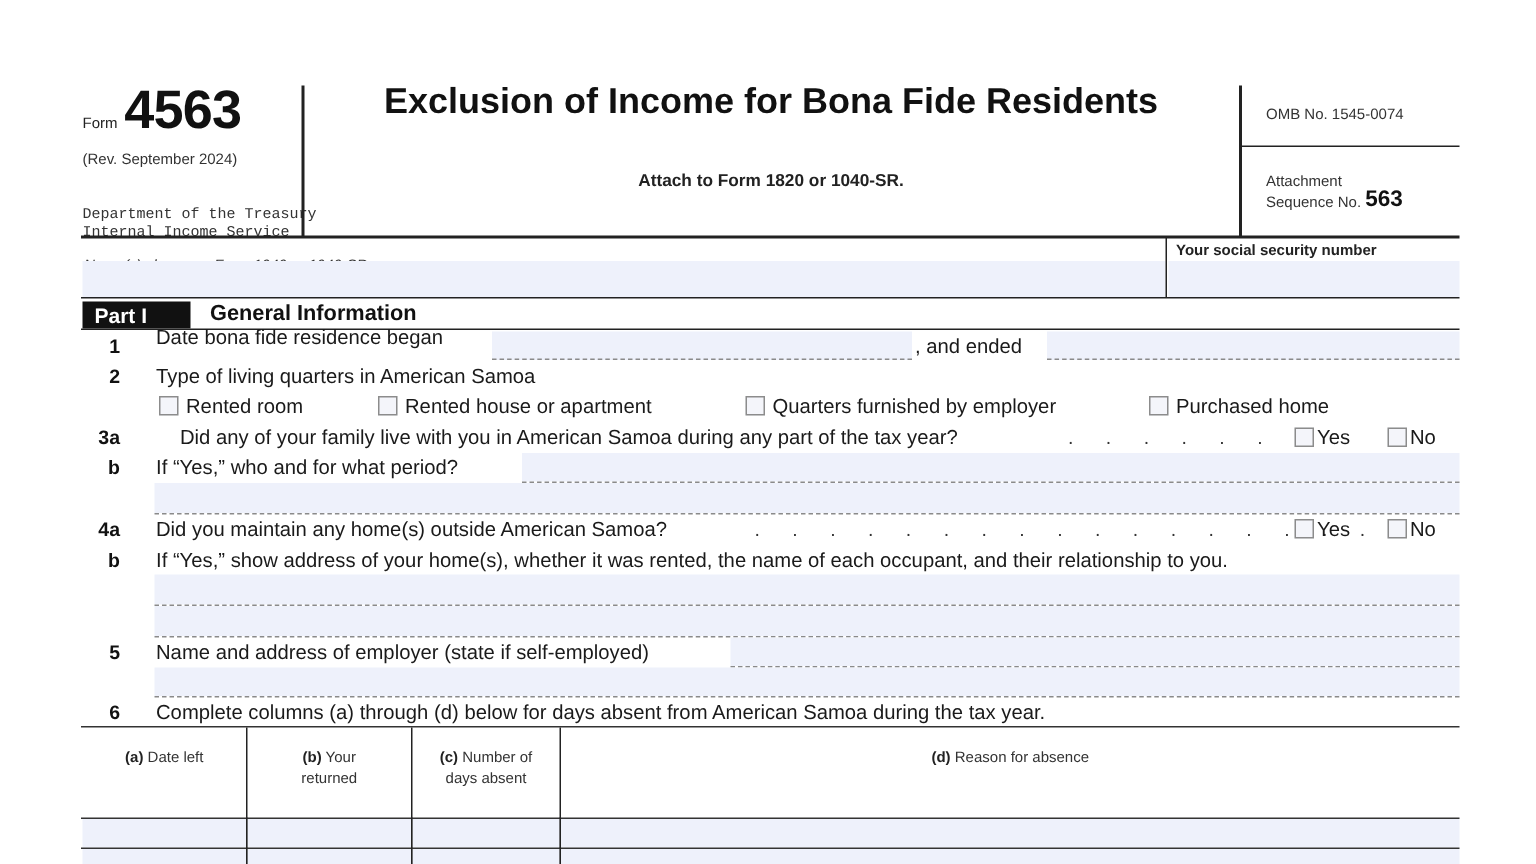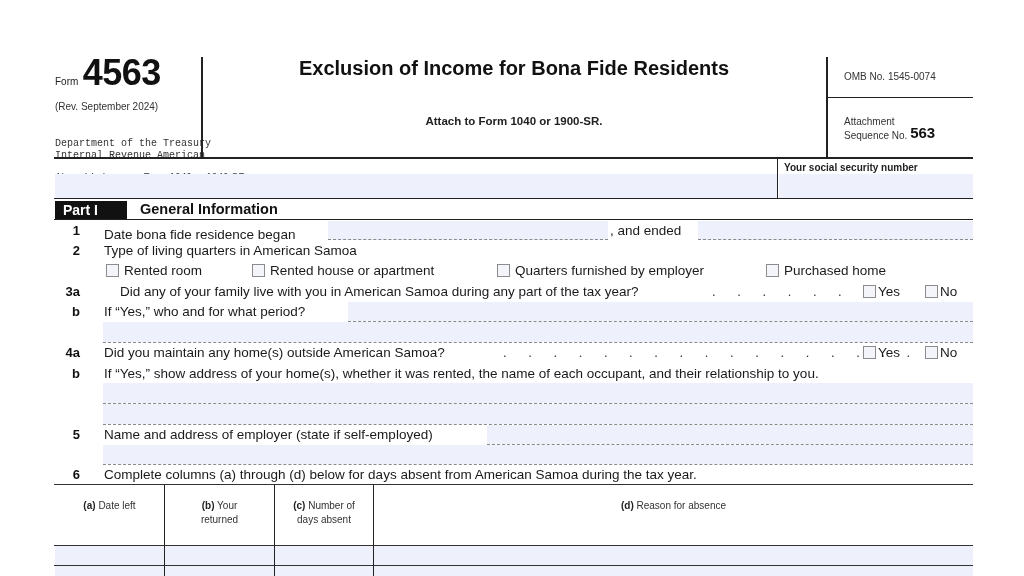--- a/index.html
+++ b/index.html
@@ -12,21 +12,21 @@
     .hline.med { border-top: 1.5px solid #333; }
     .vline { position: absolute; width: 0; border-left: 1px solid #222; }
     .vline.thick { border-left: 2px solid #222; }
     .fill { position: absolute; background: #eef1fb; }
     .dotted { position: absolute; height: 0; border-top: 1px dashed #8a8a8a; }
 
     
     .form-word { font-size: 10px; color: #222; }
     .form-num { font-size: 36px; font-weight: bold; letter-spacing: -0.5px; color: #111; }
     .small { font-size: 10px; color: #333; line-height: 12px; }
-    .title { font-size: 20px; font-weight: bold; text-align: center; line-height: 24px; color: #111; }
+    .title { font-size: 24px; font-weight: bold; text-align: center; line-height: 24px; color: #111; }
     .subtitle { font-size: 11.5px; font-weight: bold; text-align: center; color: #222; line-height: 19px; }
     .subtitle i { font-style: italic; }
     .omb { font-size: 10px; color: #333; }
     .seq-label { font-size: 10px; color: #333; line-height: 12px; }
     .seq-num { font-size: 15px; font-weight: bold; color: #111; }
 
     
     .label-sm { font-size: 10px; color: #333; }
     .label-sm-bold { font-size: 10px; font-weight: bold; color: #222; }
 
@@ -49,30 +49,30 @@
 </head>
 <body>
 
 <div class="abs" style="left:55px; top:52px;">
   <span class="form-word">Form</span>
   <span class="form-num">4563</span>
 </div>
 <div class="abs small" style="left:55px; top:101px;">(Rev. September 2024)</div>
 <div class="abs small" style="left:55px; top:138px;font-family:Liberation Mono, monospace;">
   <div>Department of the Treasury</div>
-  <div>Internal Revenue American</div>
+  <div>Internal Income Service</div>
 </div>
 
 <div class="vline thick" style="left:201px; top:57px; height:101px;"></div>
 
 <div class="abs" style="left:202px; top:56px; width:624px;">
   <div class="title">Exclusion of Income for Bona Fide Residents</div>
 </div>
 <div class="abs" style="left:202px; top:112px; width:624px;">
-  <div class="subtitle">Attach to Form 1040 or 1900-SR.</div>
+  <div class="subtitle">Attach to Form 1820 or 1040-SR.</div>
 </div>
 
 <div class="vline thick" style="left:826px; top:57px; height:101px;"></div>
 <div class="abs omb" style="left:844px; top:71px;">OMB No. 1545-0074</div>
 <div class="hline" style="left:826px; top:97px; width:147px;"></div>
 <div class="abs" style="left:844px; top:116px;">
   <div class="seq-label">Attachment</div>
   <div class="seq-label"><span>Sequence No.</span> <span class="seq-num" style="position:relative; top:-1px;">563</span></div>
 </div>
 
@@ -83,21 +83,21 @@
 <div class="vline" style="left:777px; top:158px; height:40px;"></div>
 <div class="abs label-sm-bold" style="left:784px; top:162px;">Your social security number</div>
 <div class="fill" style="left:779px; top:174px; width:194px; height:24px;"></div>
 <div class="hline" style="left:54px; top:198px; width:919px;"></div>
 
 <div class="abs part-tag" style="left:55px; top:201px; width:72px;">Part I</div>
 <div class="abs part-title" style="left:140px; top:201px;">General Information</div>
 <div class="hline" style="left:54px; top:219px; width:919px;"></div>
 
 <div class="abs line-num" style="left:58px; top:223px;">1</div>
-<div class="abs line-text" style="left:104px; top:227px;">Date bona fide residence began</div>
+<div class="abs line-text" style="left:104px; top:217px;">Date bona fide residence began</div>
 <div class="fill" style="left:328px; top:221px; width:280px; height:19px;"></div>
 <div class="dotted" style="left:328px; top:239px; width:280px;"></div>
 <div class="abs line-text" style="left:610px; top:223px;">, and ended</div>
 <div class="fill" style="left:698px; top:221px; width:275px; height:19px;"></div>
 <div class="dotted" style="left:698px; top:239px; width:275px;"></div>
 
 <div class="abs line-num" style="left:58px; top:243px;">2</div>
 <div class="abs line-text" style="left:104px; top:243px;">Type of living quarters in American Samoa</div>
 
 <label class="cb-item" style="left:106px; top:263px;">

